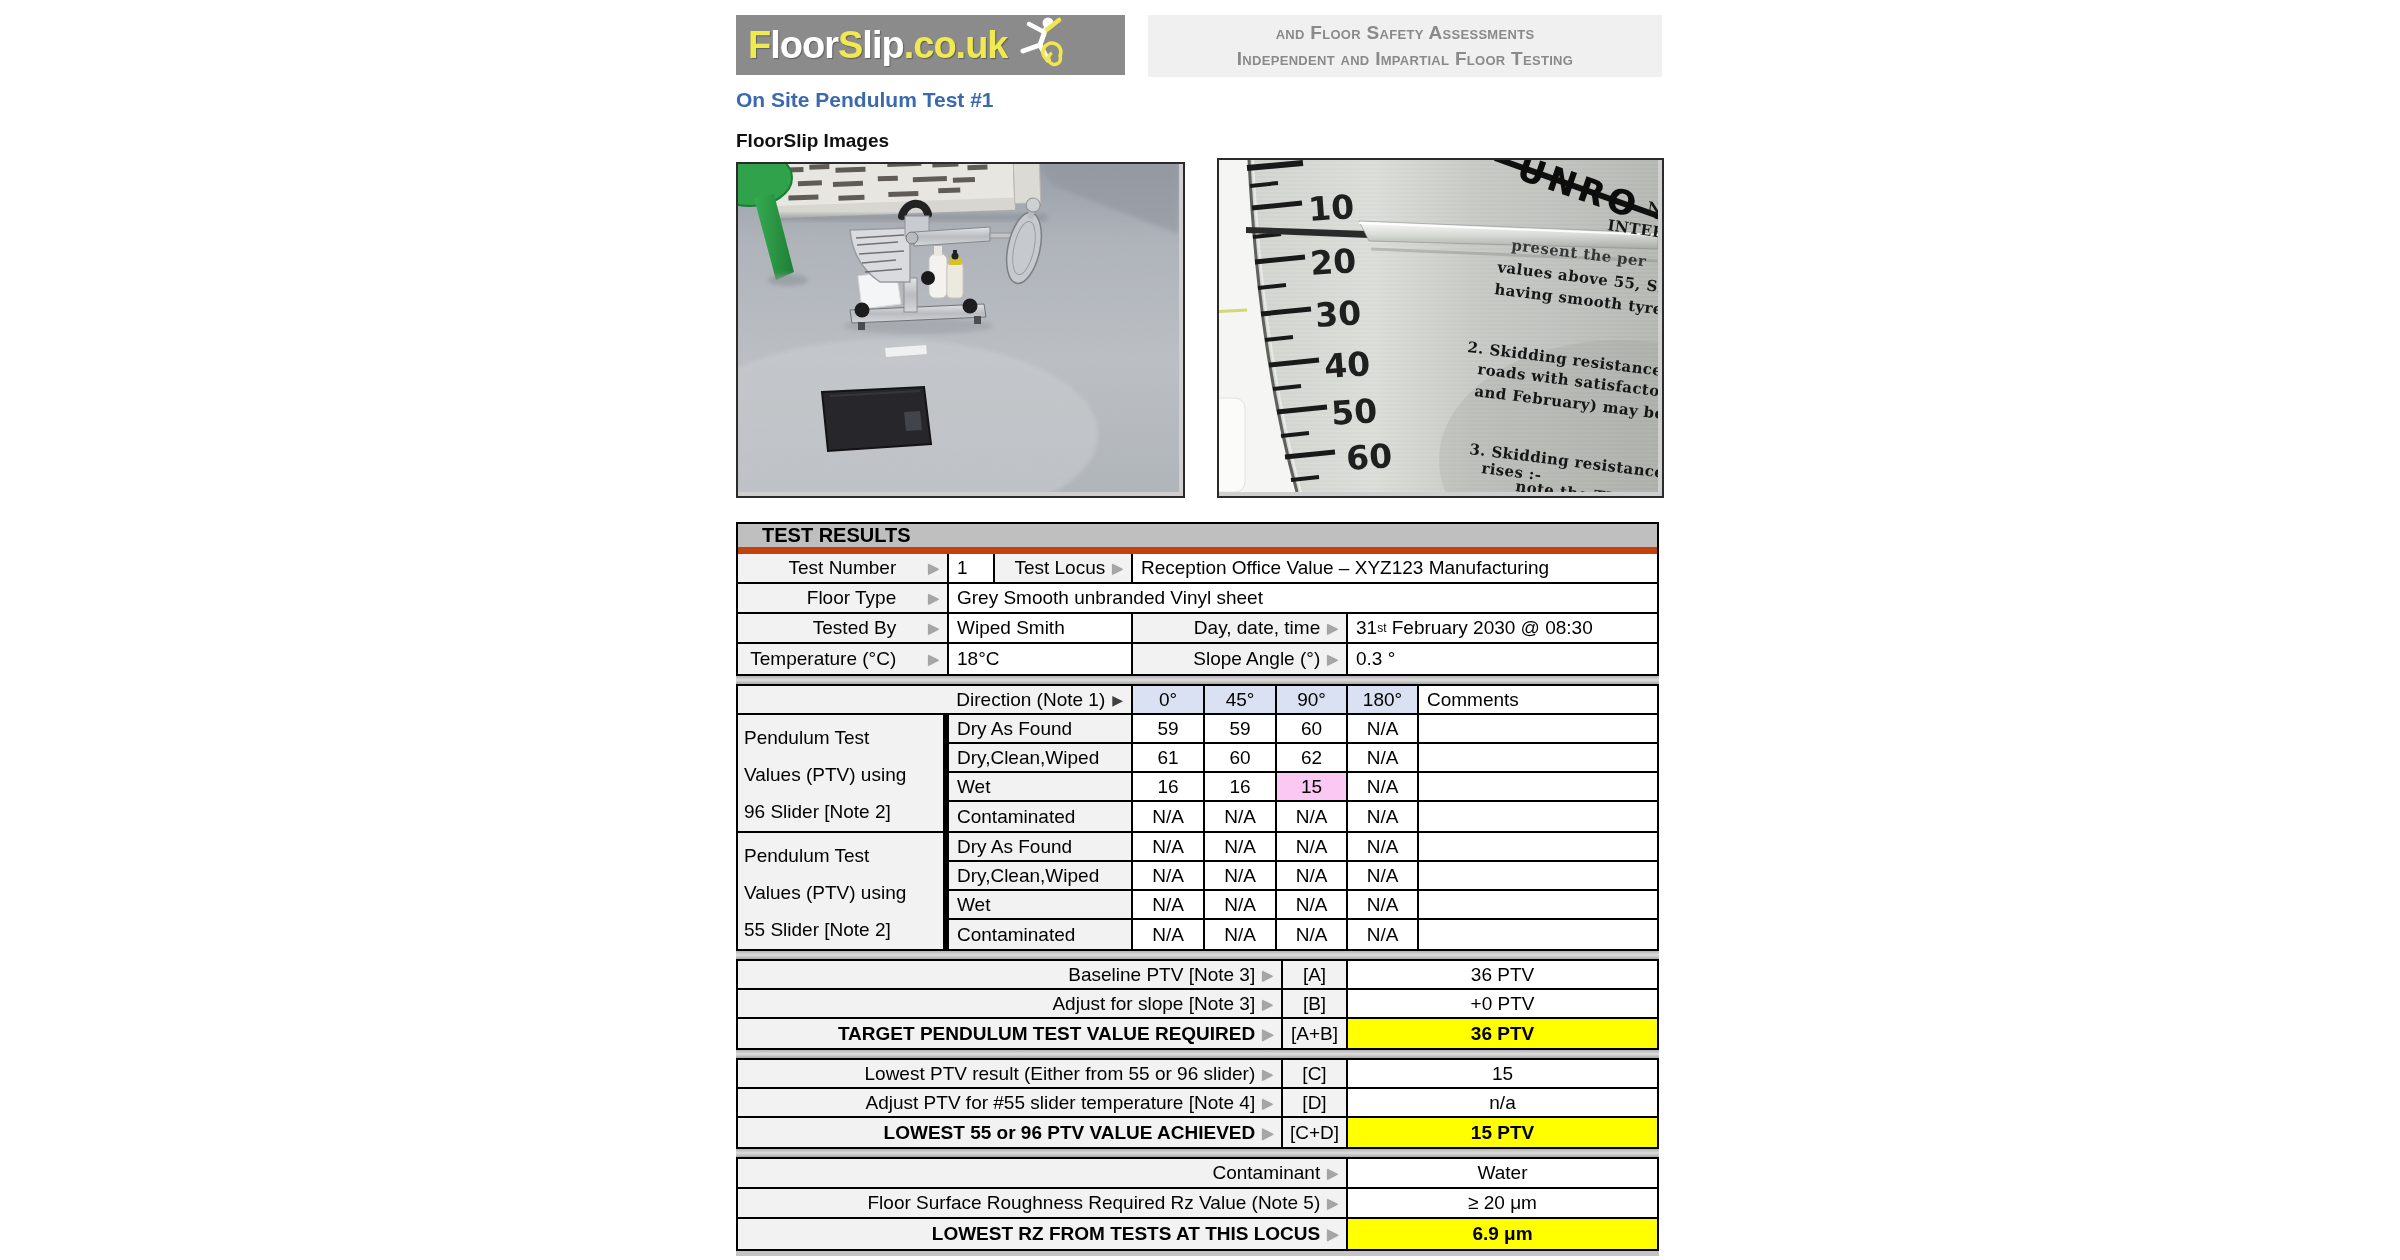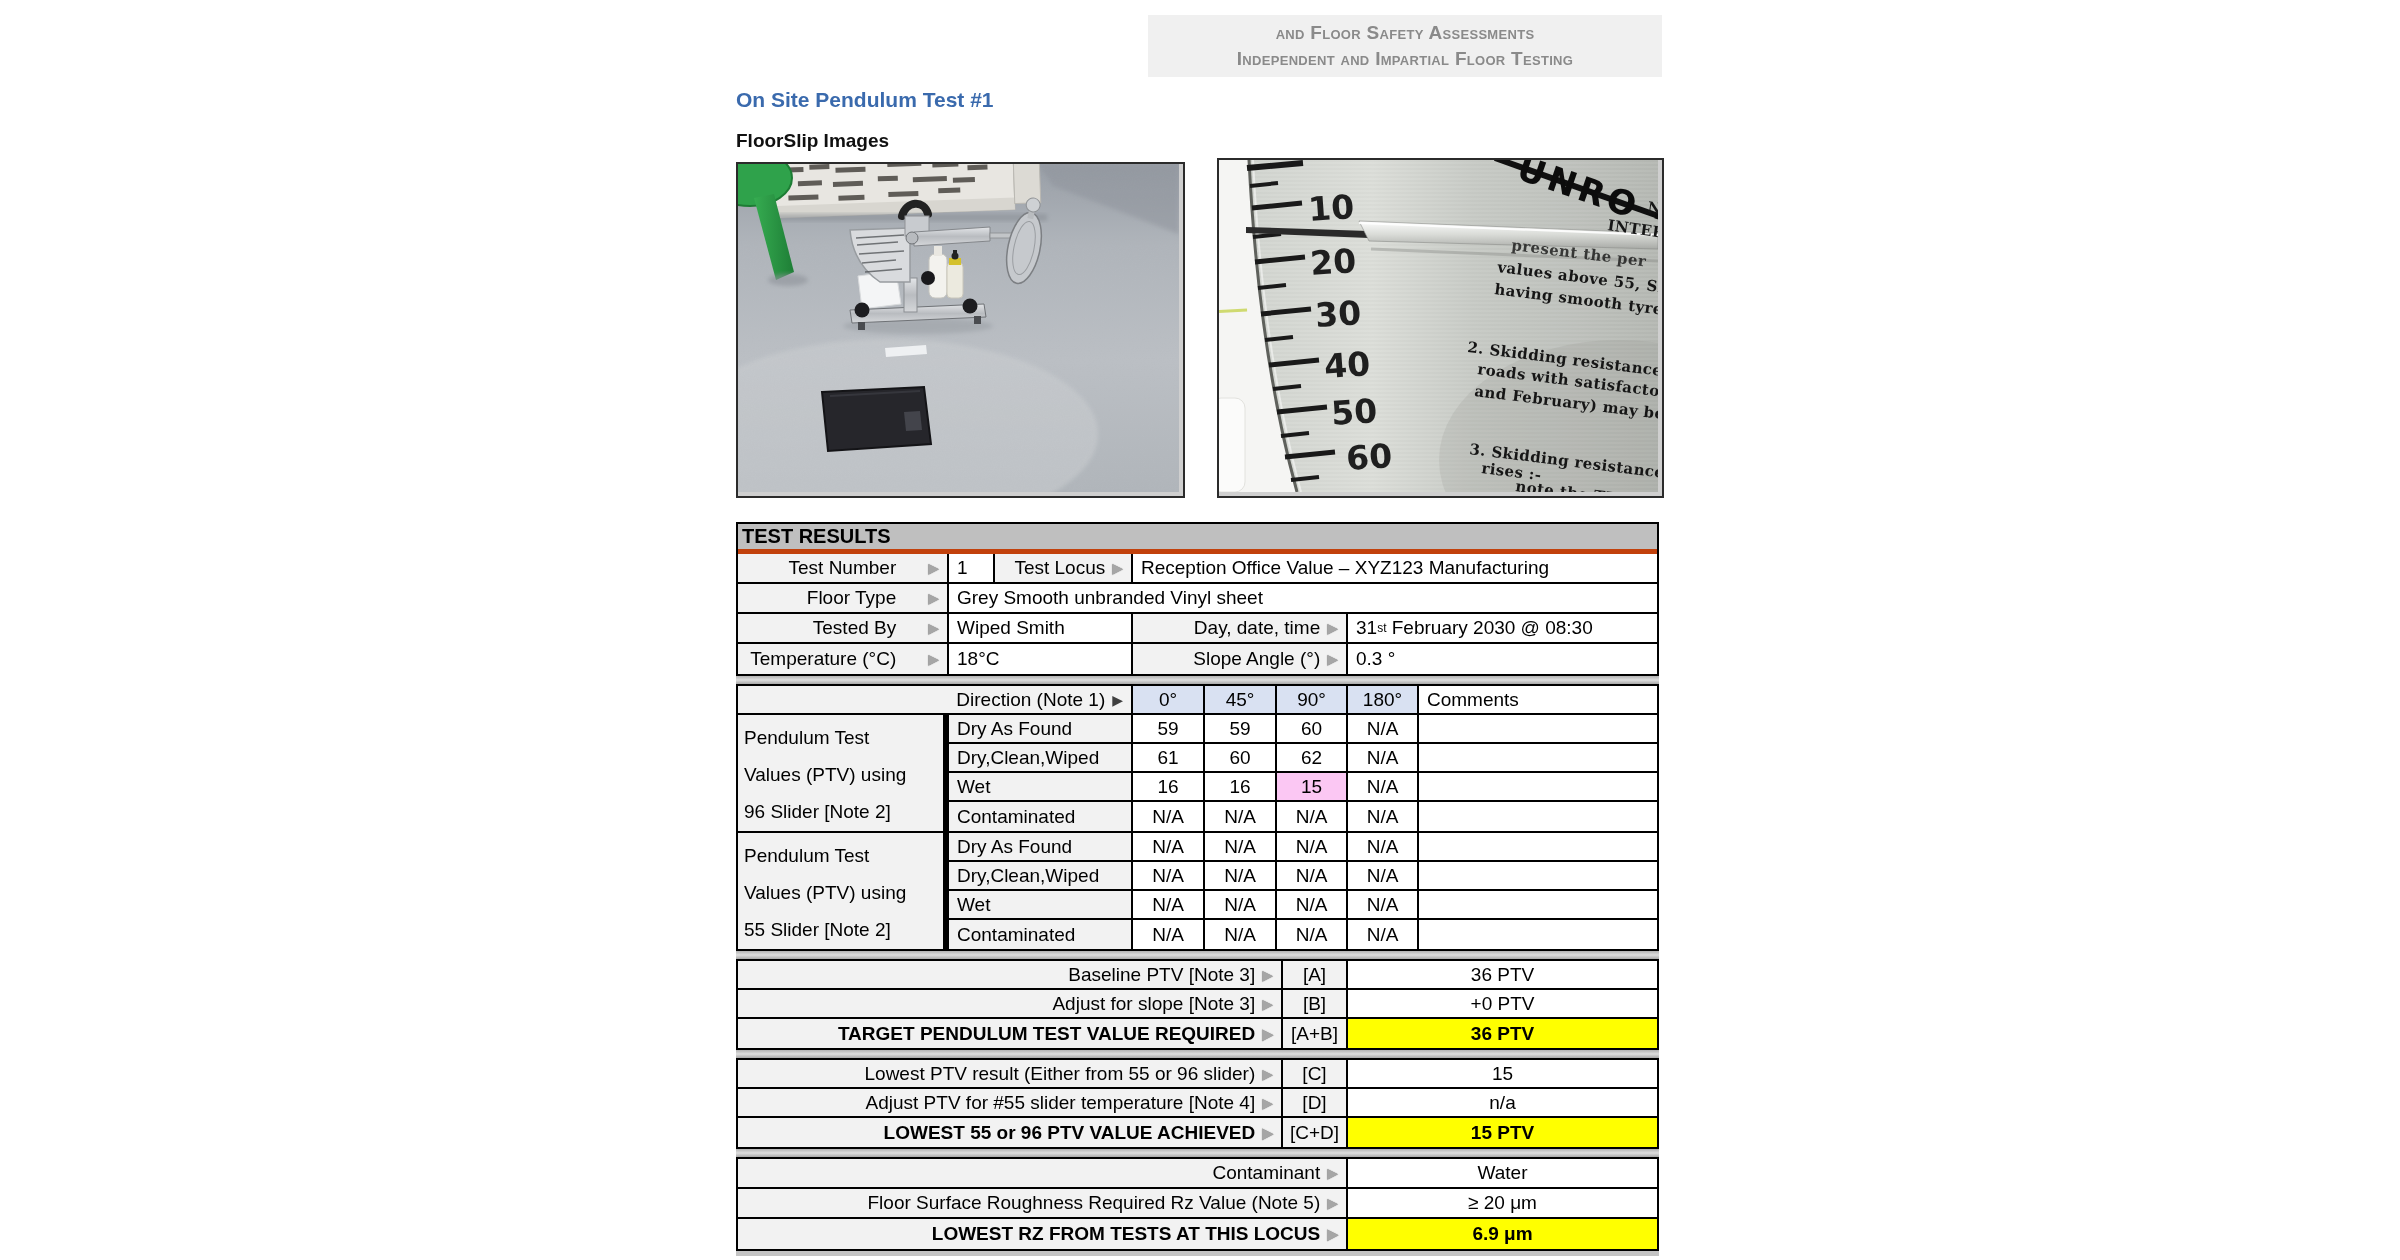--- a/index.html
+++ b/index.html
@@ -43,37 +43,51 @@
   .b{font-weight:bold;padding-left:48px;}
   .deg{background:#d9e1f2;}
   .pink{background:#fbc7f3;}
   .yellow{background:#ffff00;font-weight:bold;}
   .arr{color:#a6a6a6;font-size:14px;margin-left:7px;text-shadow:0 0 1px #6f6f6f;line-height:1;}
   .arr.dark{color:#3f3f3f;text-shadow:none;}
   .wA{width:211px;gap:25px;} .wB{width:46px;} .wC{width:138px;} .wD{width:215px;}
   .wDir{width:395px;} .wCond{width:184px;} .wDeg1{width:72px;} .wDeg2{width:71px;}
   .wLab3{width:545px;} .wBr{width:65px;} .wLab5{width:610px;}
   .fx{flex:1;}
-  .thdr{height:30px;background:#bfbfbf;display:flex;align-items:center;padding:0 4px;
-        font-size:20px;font-weight:bold;border-bottom:5px solid #c2410c;box-sizing:border-box;}
+  .thdr{height:30px;background:#bfbfbf;display:flex;align-items:center;padding:0 24px;
+        font-size:20px;font-weight:bold;border-bottom:7px solid #c2410c;box-sizing:border-box;}
   .grp{display:flex;}
   .grp.first{border-bottom:2px solid #000;}
   .gl{width:211px;box-sizing:border-box;border-right:6px solid #000000;background:#f2f2f2;
       padding:4px 6px 0 6px;font-size:19px;line-height:37px;white-space:nowrap;overflow:hidden;}
   .gr{flex:1;}
   .gr .r:last-child{border-bottom:none;}
   .sep{height:8px;background:linear-gradient(#b3b3b3,#dedede 50%,#a9a9a9);}
   .band{height:5px;background:#c4c4c4;}
   sup{font-size:12px;}
 </style>
 </head>
 <body>
 
 <div class="content">
 
+  <div class="logo">
+    <div class="logo-text"><span class="lg-y">F</span><span class="lg-w">loor</span><span class="lg-y">S</span><span class="lg-w">lip</span><span class="lg-y">.co.uk</span></div>
+    <span class="logo-fig">
+      <svg width="56" height="56" viewBox="0 0 56 56">
+        <circle cx="34" cy="8" r="5.5" fill="#ffffff"></circle>
+        <path d="M32,13 L26,30" stroke="#ffffff" stroke-width="5" stroke-linecap="round" fill="none"></path>
+        <path d="M30,17 L45,5" stroke="#efe74d" stroke-width="4.5" stroke-linecap="round" fill="none"></path>
+        <path d="M30,17 L15,9" stroke="#ffffff" stroke-width="4.5" stroke-linecap="round" fill="none"></path>
+        <path d="M26,30 L9,36" stroke="#ffffff" stroke-width="5" stroke-linecap="round" fill="none"></path>
+        <path d="M26,30 L34,45" stroke="#ffffff" stroke-width="5" stroke-linecap="round" fill="none"></path>
+        <path d="M37,46 a9,9 0 1 1 9,-5 a6,6 0 1 1 -8,-3" stroke="#efe74d" stroke-width="3.5" fill="none"></path>
+      </svg>
+    </span>
+  </div>
 
   <div class="banner">
     <div>and Floor Safety Assessments</div>
     <div>Independent and Impartial Floor Testing</div>
   </div>
 
   <div class="page-title">On Site Pendulum Test #1</div>
   <div class="images-heading">FloorSlip Images</div>
 
   <div class="photo" id="photo1">

